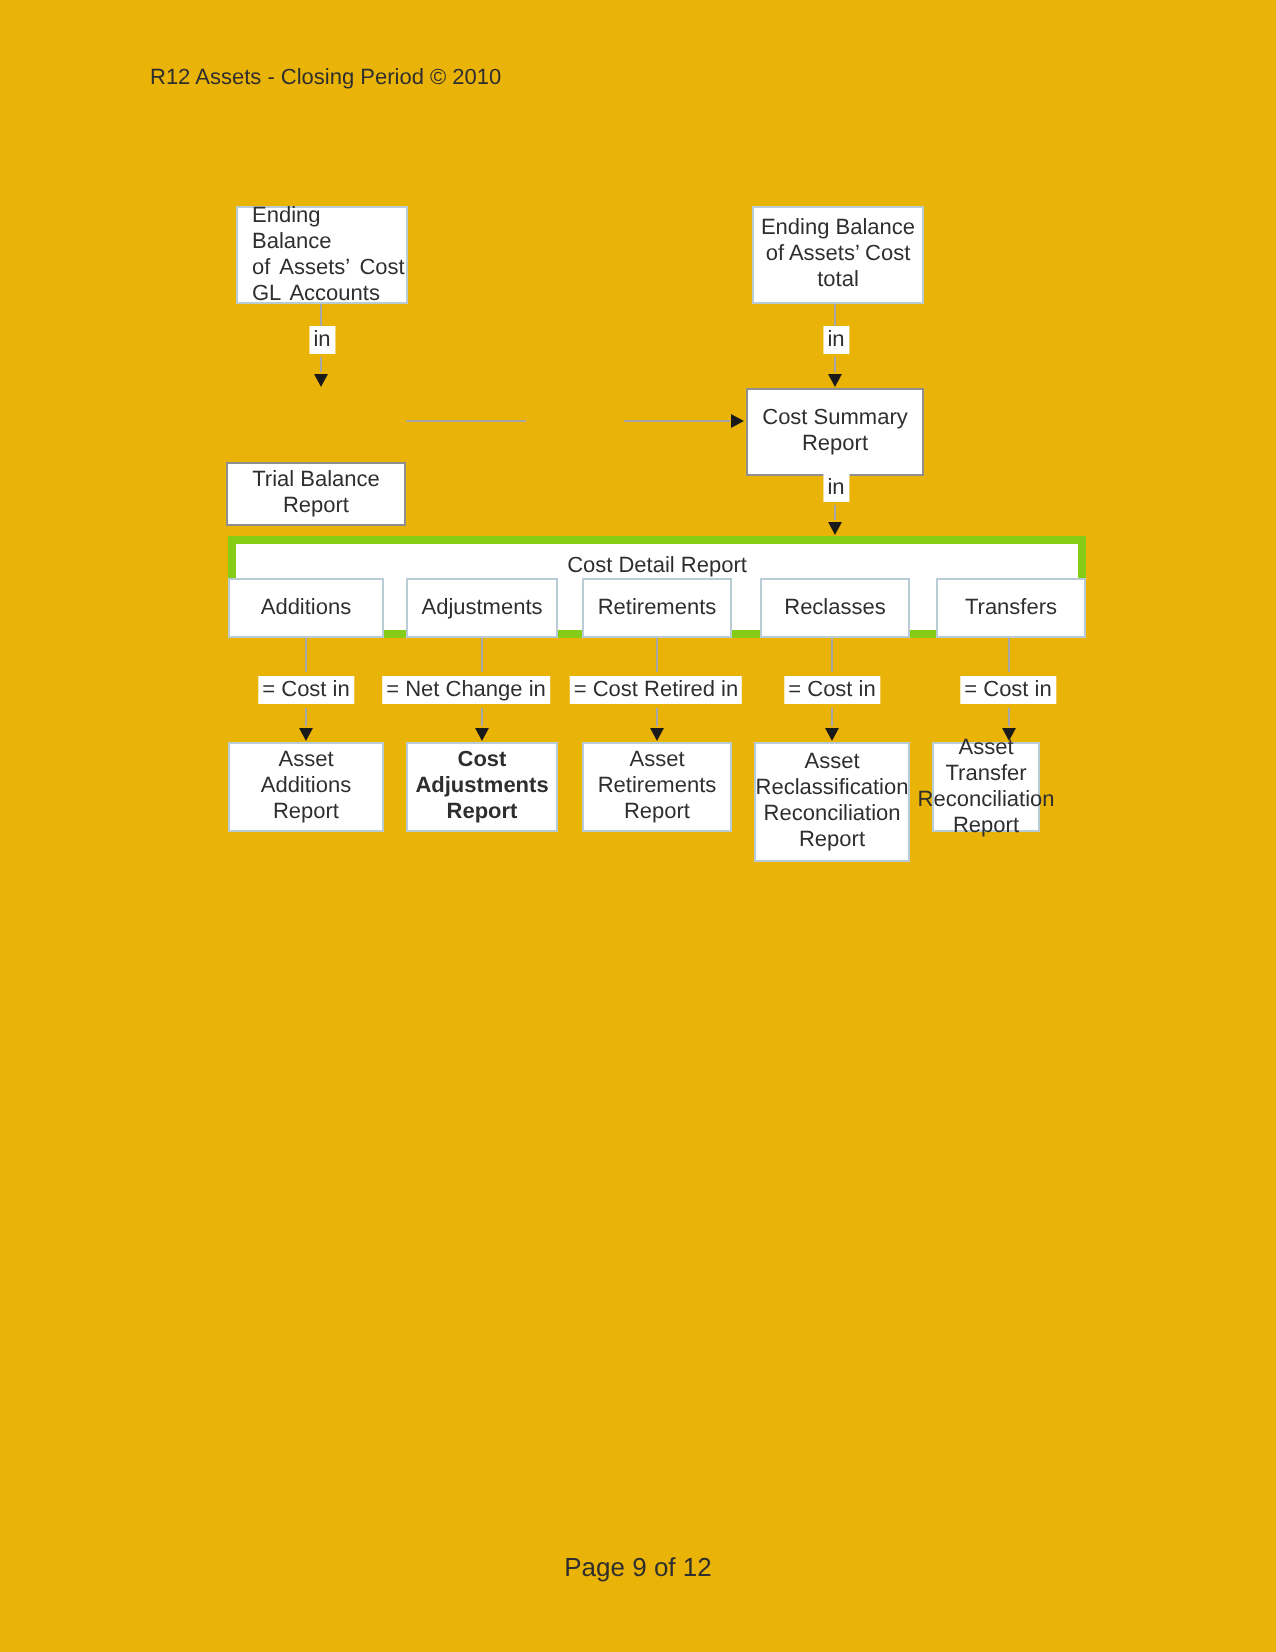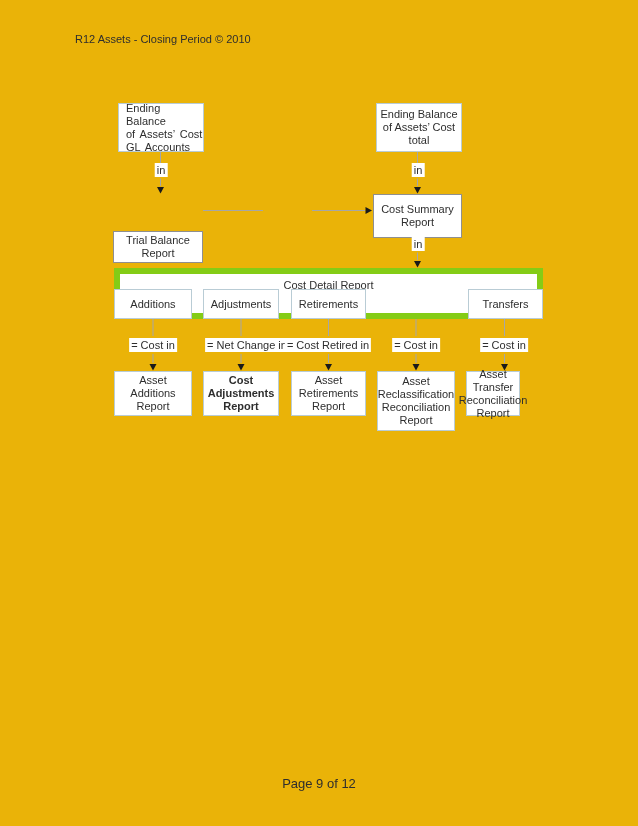--- a/index.html
+++ b/index.html
@@ -14,21 +14,21 @@
   }
   .wires{position:absolute;left:0;top:0;z-index:1;}
   .box{
     position:absolute;background:#ffffff;border:1px solid #b9ccd5;box-sizing:border-box;
     display:flex;align-items:center;justify-content:center;text-align:center;
     white-space:pre-line;font-size:11px;line-height:13px;color:#2e2e2e;z-index:2;
   }
   .box.gray{border-color:#8f8f8f;}
   .box.justified{justify-content:flex-start;text-align:left;padding-left:7px;word-spacing:2px;}
   .bigbox{
-    position:absolute;background:#ffffff;border:6px solid #84cc16;box-sizing:border-box;z-index:2;
+    position:absolute;background:#ffffff;border:4px solid #84cc16;box-sizing:border-box;z-index:2;
   }
   .bigbox .bigbox-title{
     position:absolute;left:0;top:5px;width:100%;text-align:center;
     font-size:11px;color:#2e2e2e;
   }
   .subbox{z-index:3;}
   .edge-label{
     position:absolute;transform:translateX(-50%);white-space:nowrap;
     font-size:11px;line-height:14px;color:#2e2e2e;z-index:4;background:#ffffff;padding:0 2px;
   }
@@ -99,24 +99,25 @@
   <div class="box gray" style="left:373px;top:194px;width:89px;height:44px;">Cost Summary
 Report</div>
 
   <div class="bigbox" style="left:114px;top:268px;width:429px;height:51px;">
     <div class="bigbox-title">Cost Detail Report</div>
   </div>
 
   <div class="box subbox" style="left:114px;top:289px;width:78px;height:30px;">Additions</div>
   <div class="box subbox" style="left:203px;top:289px;width:76px;height:30px;">Adjustments</div>
   <div class="box subbox" style="left:291px;top:289px;width:75px;height:30px;">Retirements</div>
+  <div class="box subbox" style="left:380px;top:289px;width:75px;height:30px;">Reclasses</div>
   <div class="box subbox" style="left:468px;top:289px;width:75px;height:30px;">Transfers</div>
 
   <div class="edge-label" style="left:153px;top:338px;">= Cost in</div>
-  <div class="edge-label" style="left:247px;top:338px;">= Net Change in</div>
+  <div class="edge-label" style="left:233px;top:338px;">= Net Change in</div>
   <div class="edge-label" style="left:328px;top:338px;">= Cost Retired in</div>
   <div class="edge-label" style="left:416px;top:338px;">= Cost in</div>
   <div class="edge-label" style="left:504px;top:338px;">= Cost in</div>
 
   <div class="box" style="left:114px;top:371px;width:78px;height:45px;">Asset
 Additions
 Report</div>
   <div class="box" style="left:203px;top:371px;width:76px;height:45px;font-weight:bold;">Cost
 Adjustments
 Report</div>

